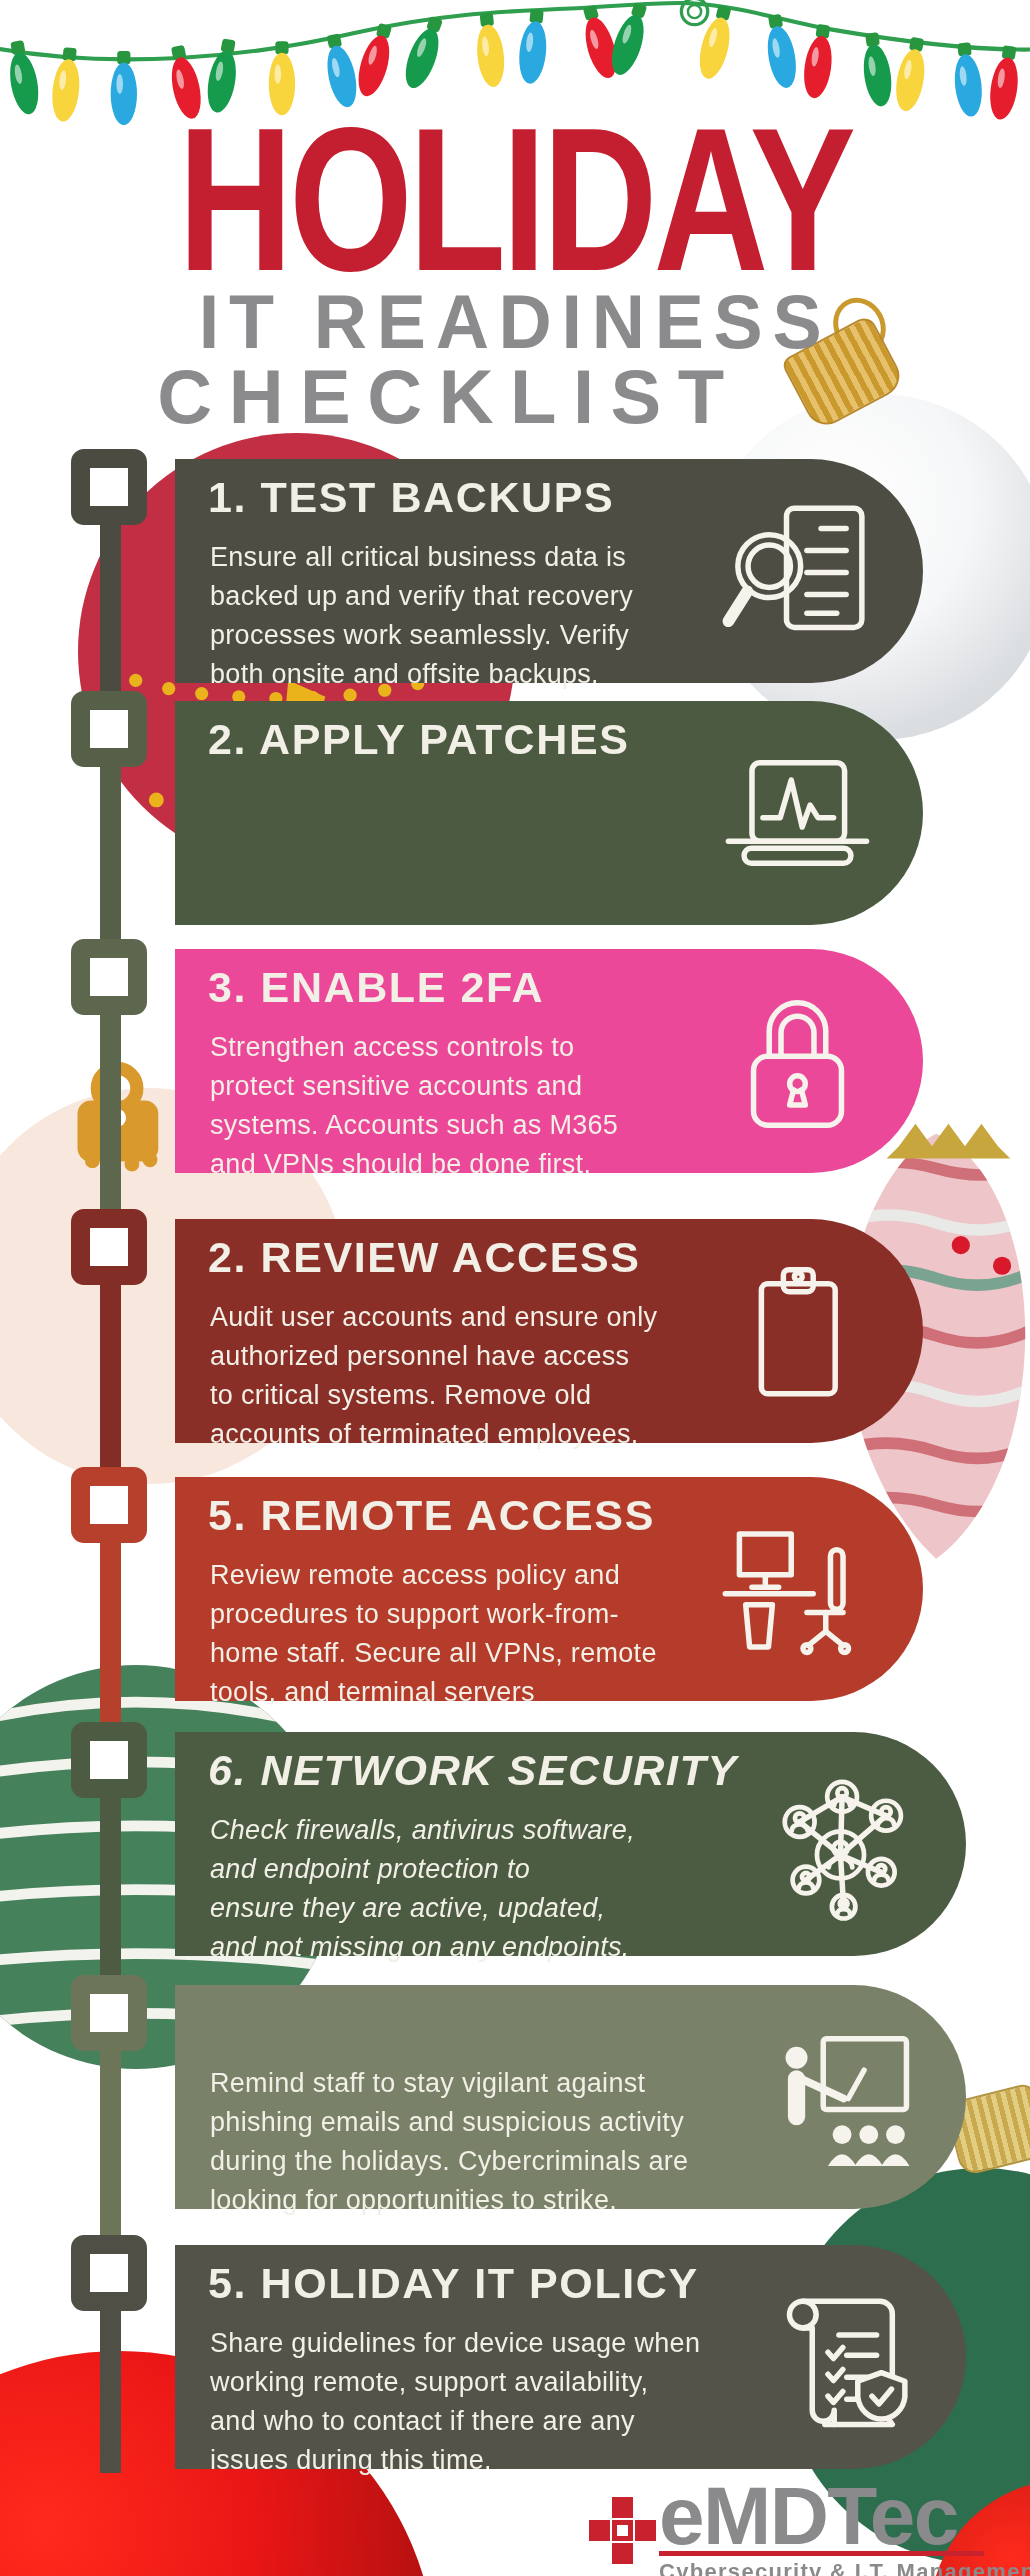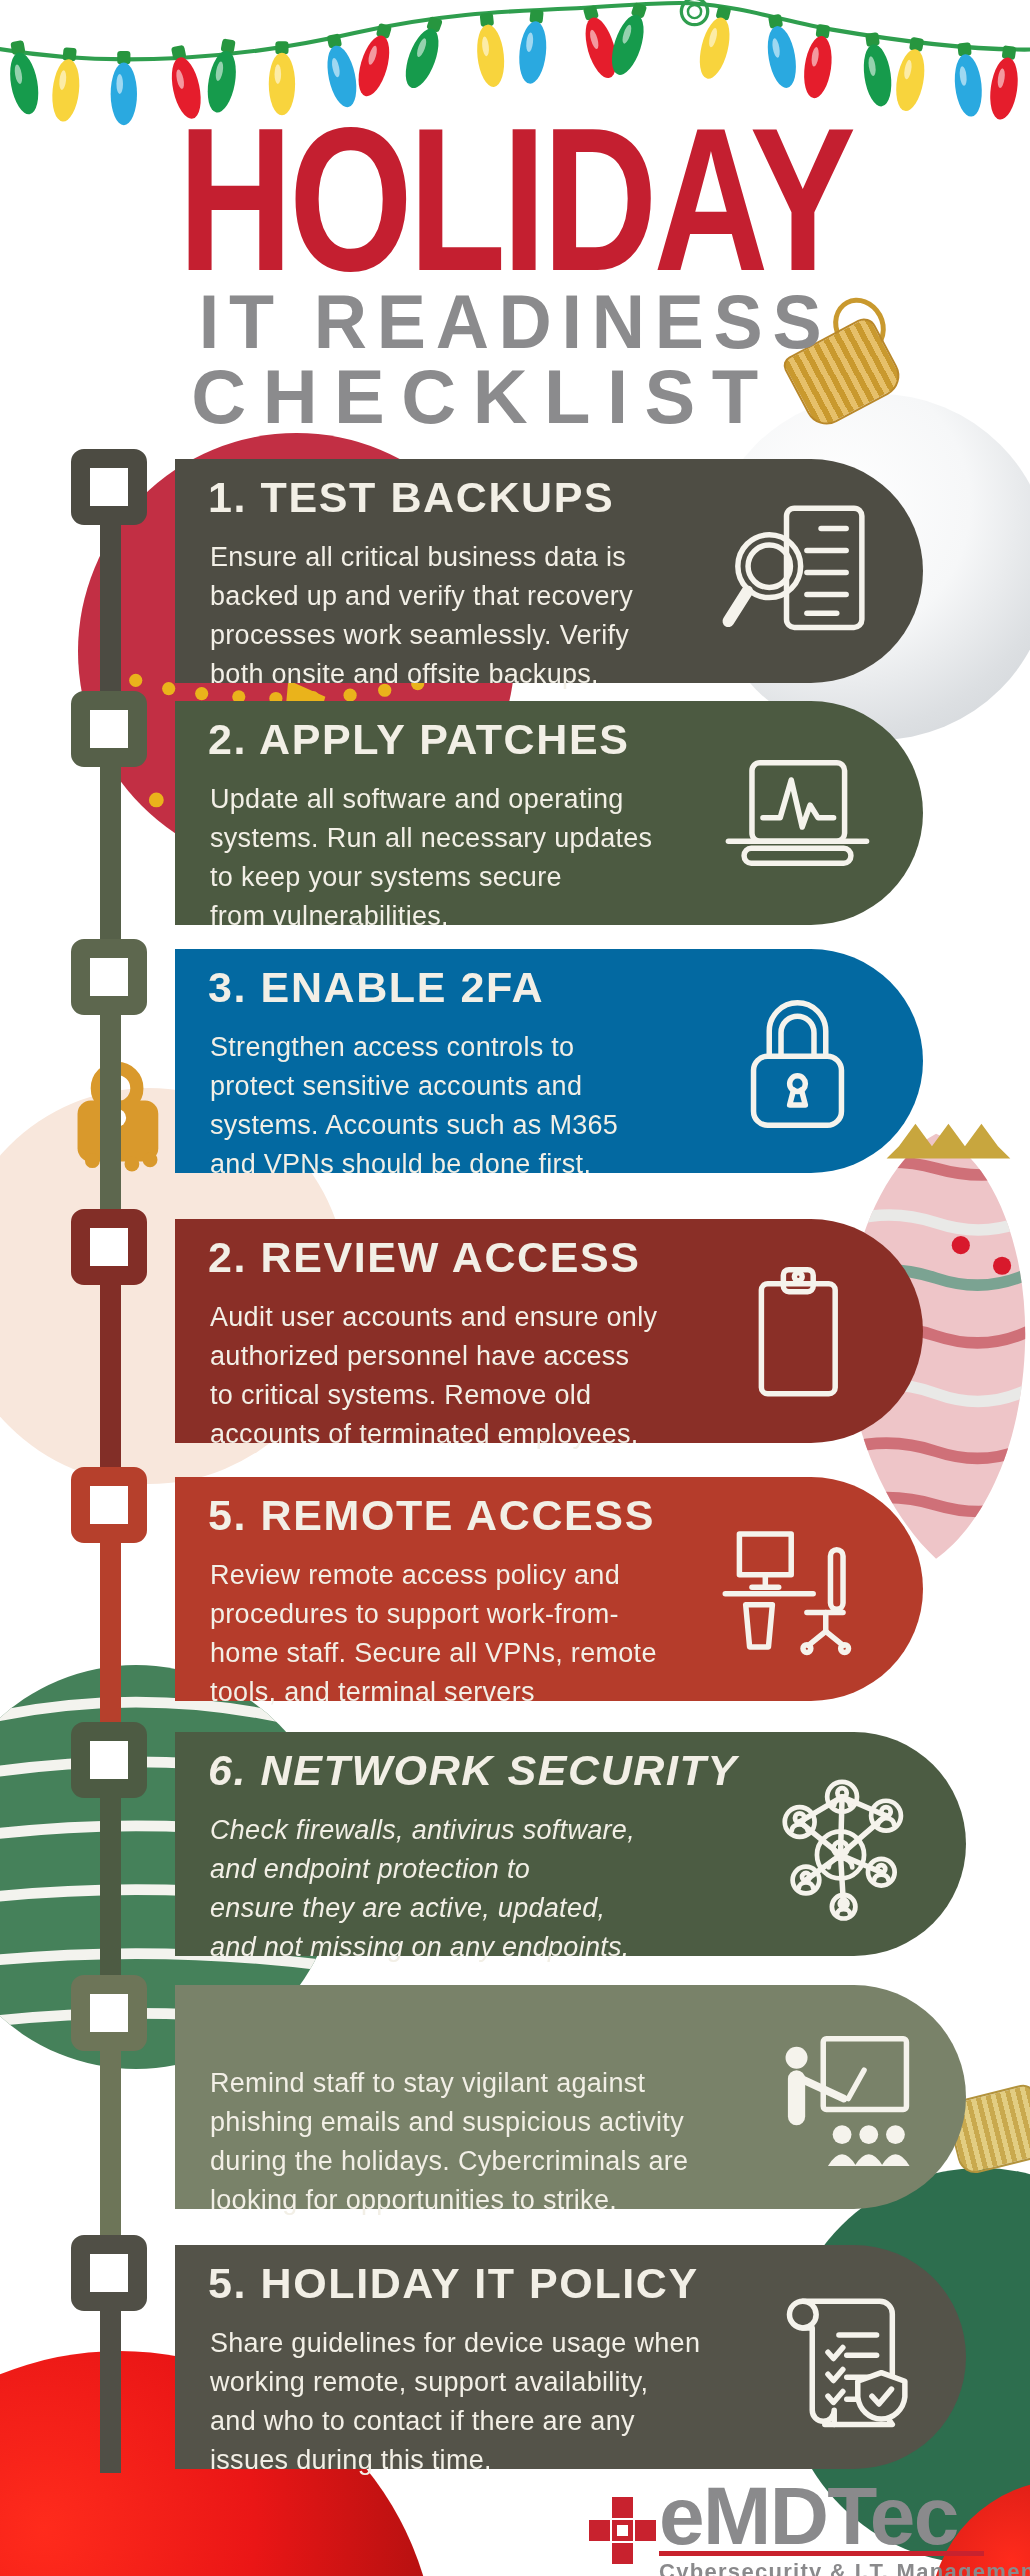--- a/index.html
+++ b/index.html
@@ -30,21 +30,21 @@
     background:radial-gradient(circle at 30% 30%, #ff2b1c 0%, #c01212 65%, #8f0d0d 100%);}
   
   .garland{position:absolute;left:0;top:0;width:1030px;height:140px;z-index:4;}
   
   .header{position:absolute;left:0;top:0;width:1030px;text-align:center;z-index:2;}
   .t-holiday{position:absolute;left:0;top:97px;width:1030px;font-size:204px;line-height:1;
     font-weight:700;letter-spacing:-5px;transform:scaleX(0.78);transform-origin:center top;}
   .t-sub1{position:absolute;left:0;top:284px;width:1030px;font-size:76px;line-height:1;
     font-weight:700;letter-spacing:10px;transform:scaleX(0.97);transform-origin:center top;}
   .t-sub2{position:absolute;left:0;top:359px;width:898px;font-size:76px;line-height:1;
-    font-weight:700;letter-spacing:16.5px;padding-left:34px;}
+    font-weight:700;letter-spacing:16.5px;}
   
   .timeline{position:absolute;left:0;top:0;z-index:3;}
   .tl-seg{position:absolute;left:100px;width:20.6px;}
   .tl-node{position:absolute;left:71px;width:76px;height:76px;border-radius:13px;
     box-sizing:border-box;border-width:19px;border-style:solid;background:#ffffff;}
   
   .card{position:absolute;left:175px;height:224px;border-radius:0 112px 112px 0;z-index:2;
     color:#f2efe6;}
   .card-title{position:absolute;left:33px;top:14px;font-size:43px;font-weight:700;
     letter-spacing:1.6px;white-space:nowrap;}
@@ -290,32 +290,28 @@
             <line x1="112" y1="100" x2="162" y2="100"></line>
             <line x1="112" y1="128" x2="162" y2="128"></line>
             <line x1="112" y1="152" x2="150" y2="152"></line>
             <circle cx="64" cy="92" r="40"></circle>
             <circle cx="64" cy="92" r="27"></circle>
             <line x1="36" y1="124" x2="12" y2="162" style="stroke-width:15"></line>
           </svg></div>
       </div>
       <div class="card" style="top: 701px; width: 748px; background: rgb(76, 90, 65);">
         <div class="card-title">2. APPLY PATCHES</div>
-        <div class="card-body">Update all software and operating
-systems. Run all necessary updates
-to keep your systems secure
-from vulnerabilities.</div>
         <div class="card-icon" style="left: 544px;"><svg viewBox="0 0 200 200" width="157" height="157">
             <rect x="42" y="34" width="118" height="100" rx="10"></rect>
             <polyline points="56,104 78,104 92,56 106,116 116,88 126,104 146,104"></polyline>
             <line x1="12" y1="134" x2="188" y2="134"></line>
             <rect x="32" y="143" width="136" height="19" rx="9"></rect>
           </svg></div>
       </div>
-      <div class="card" style="top: 949px; width: 748px; background: #0369a1;">
+      <div class="card" style="top: 949px; width: 748px; background: #ec4899;">
         <div class="card-title">3. ENABLE 2FA</div>
         <div class="card-body">Strengthen access controls to
 protect sensitive accounts and
 systems. Accounts such as M365
 and VPNs should be done first.</div>
         <div class="card-icon" style="left: 544px;"><svg viewBox="0 0 200 200" width="157" height="157">
             <path d="M64,92 V60 a36,36 0 0 1 72,0 V92"></path>
             <path d="M79,92 V62 a21,21 0 0 1 42,0 V92"></path>
             <rect x="44" y="92" width="112" height="88" rx="18"></rect>
             <circle cx="100" cy="127" r="10"></circle>

